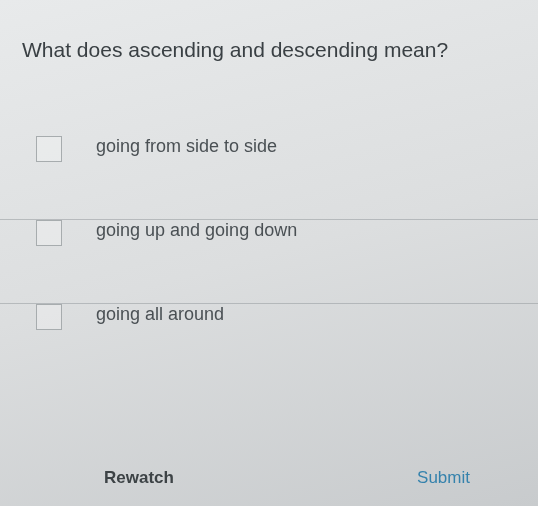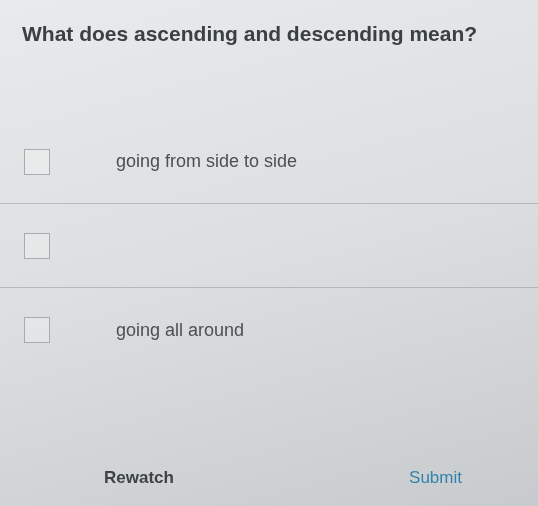--- a/index.html
+++ b/index.html
@@ -6,53 +6,51 @@
   html, body { width: 538px; height: 506px; }
   body {
     background: linear-gradient(165deg, #e8eaeb 0%, #dcdedf 50%, #c8cbcd 100%);
     font-family: -apple-system, BlinkMacSystemFont, "Segoe UI", Arial, sans-serif;
     color: #3e4447;
     overflow: hidden;
     position: relative;
   }
   .question {
     font-size: 21px;
-    font-weight: 700;
+    font-weight: 400;
     color: #3a4044;
-    padding: 20px 22px 0 22px;
+    padding: 36px 22px 0 22px;
     line-height: 1.35;
   }
   .options {
     margin-top: 72px;
   }
   .option-row {
     display: flex;
-    align-items: center;
     height: 84px;
-    padding-left: 24px;
+    padding-left: 36px;
     border-bottom: 1px solid rgba(150,155,158,0.55);
-    gap: 32px;
   }
   .option-row:last-child { border-bottom: none; }
   .checkbox {
     width: 26px;
     height: 26px;
     border: 1px solid #a7acae;
     background: rgba(255,255,255,0.25);
     flex-shrink: 0;
     cursor: pointer;
   }
   .option-label {
     margin-left: 34px;
     font-size: 18px;
     color: #4a5054;
   }
   .footer {
     position: absolute;
-    left: 0; right: 16px;
+    left: 0; right: 8px;
     bottom: 18px;
     display: flex;
     align-items: flex-start;
     padding: 0 60px 0 104px;
     margin-top: 12px;
   }
   .rewatch {
     font-size: 17px;
     font-weight: 700;
     color: #3d4346;
@@ -74,20 +72,21 @@
 
 <div class="options">
 
   <div class="option-row">
     <div class="checkbox"></div>
     <div class="option-label">going from side to side</div>
   </div>
 
   <div class="option-row">
     <div class="checkbox"></div>
+    <div class="option-label">going up and going down</div>
   </div>
 
   <div class="option-row">
     <div class="checkbox"></div>
     <div class="option-label">going all around</div>
   </div>
 
 </div>
 
 <div class="footer">

